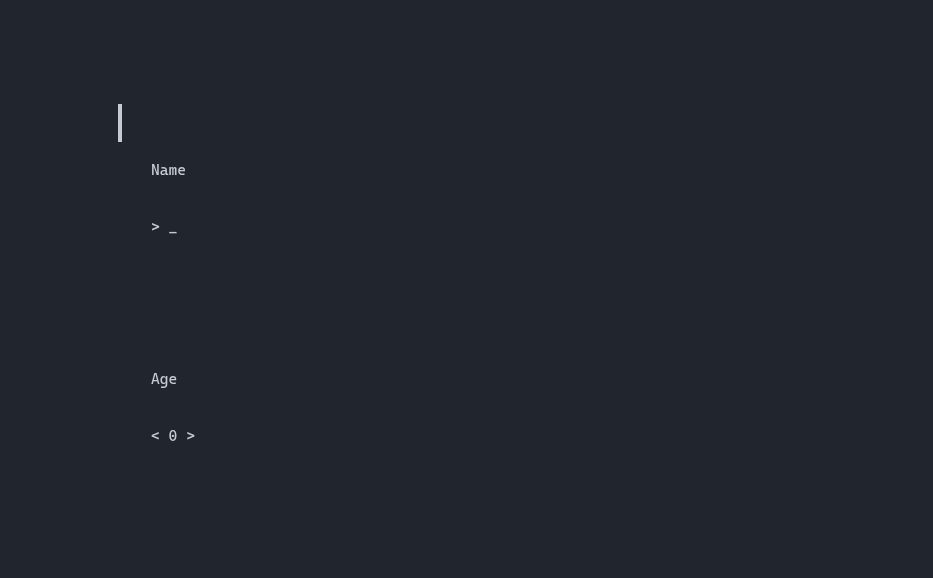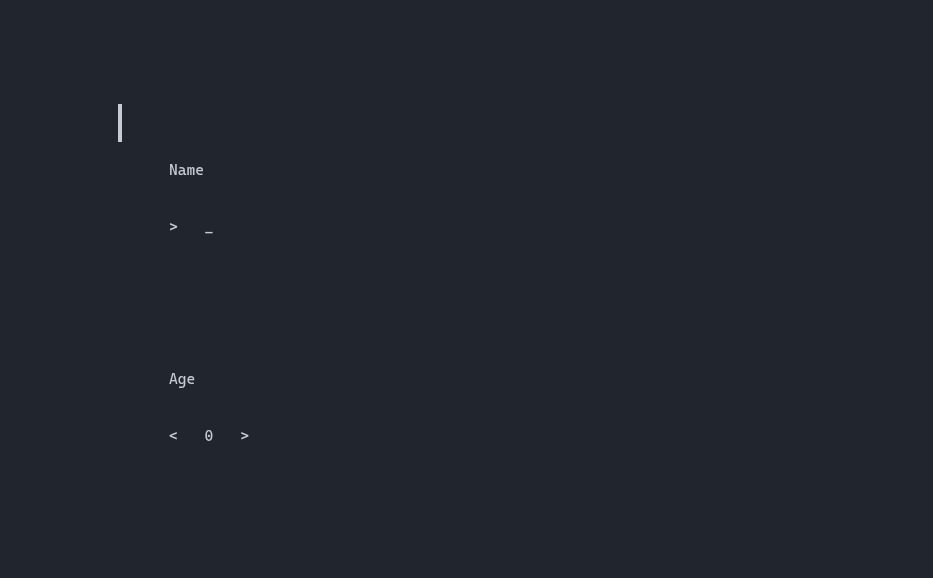--- a/index.html
+++ b/index.html
@@ -37,21 +37,20 @@
   }
   .row {
     height: 19px;
     display: flex;
   }
   .blank {
     height: 19px;
   }
   .label, .value, .opt, .btn, .marker, .prefix {
     white-space: pre;
-    margin-left: 18px;
   }
 </style>
 </head>
 <body>
 
 <div class="container">
   <div class="focus-bar"></div>
   <div class="content">
 
     <div class="row">

